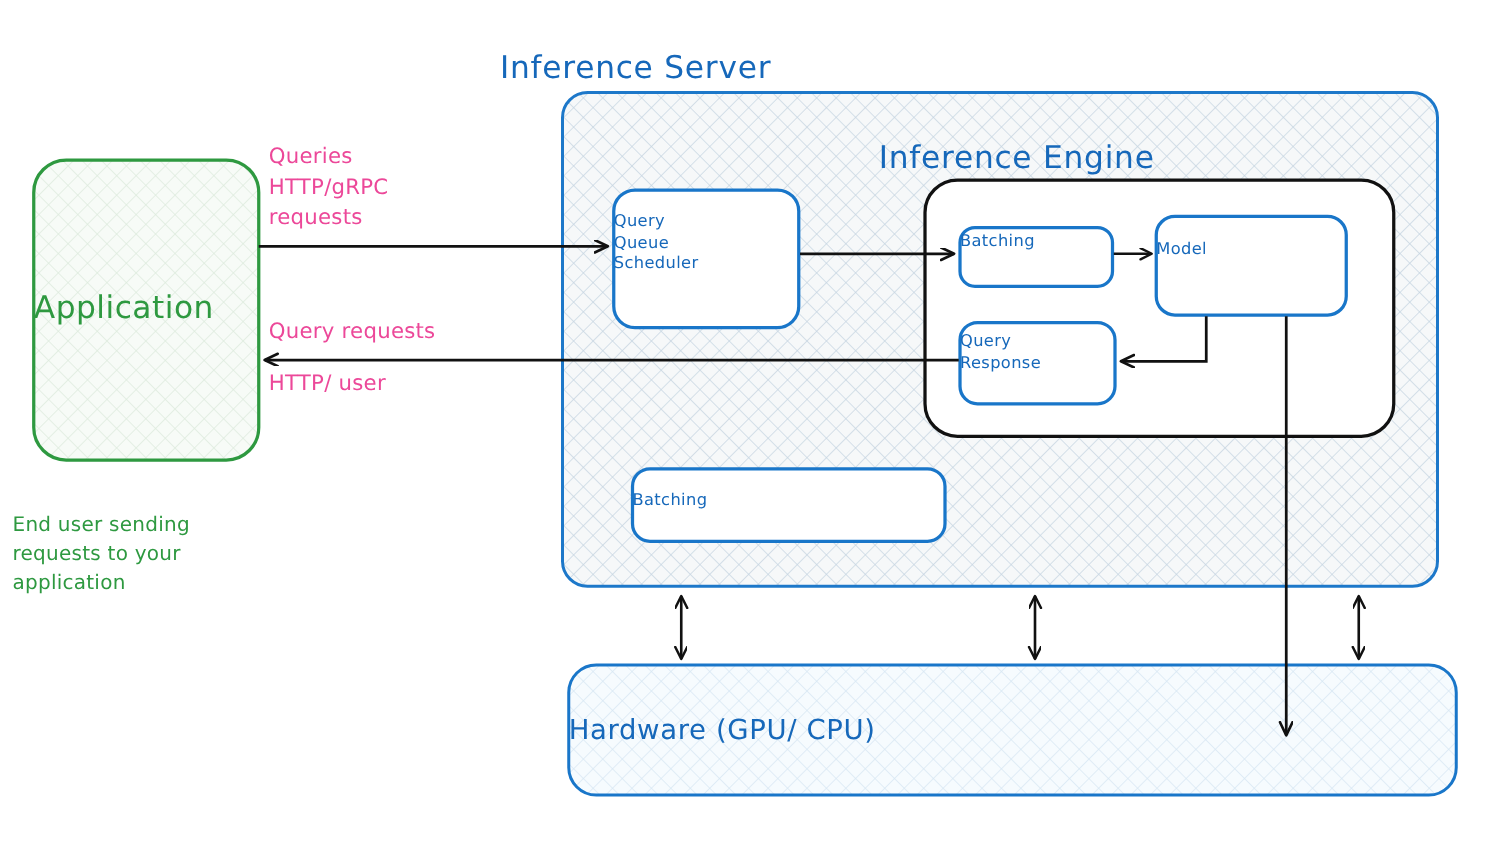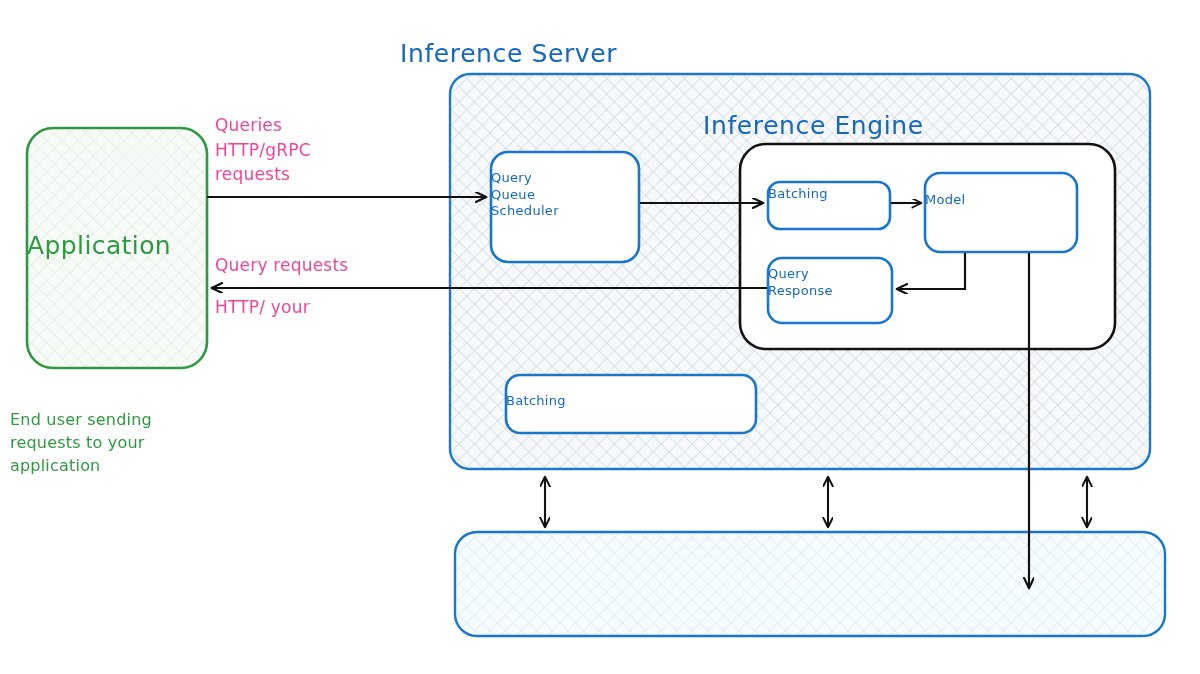--- a/index.html
+++ b/index.html
@@ -180,33 +180,34 @@
   <div class="lbl green-note" style="left:10px; top:408px; width:215px;">End user sending
 requests to your
 application</div>
 
   <div class="lbl edge-lbl" style="left:215px; top:113px; width:270px;">Queries
 HTTP/gRPC
 requests</div>
 
   <div class="lbl edge-lbl" style="left:215px; top:253px; width:270px;">Query requests</div>
 
-  <div class="lbl edge-lbl" style="left:215px; top:295px; width:270px;">HTTP/ your</div>
+  <div class="lbl edge-lbl" style="left:215px; top:295px; width:270px;">HTTP/ user</div>
 
   <div class="lbl title-blue" style="left:400px; top:38px; width:400px;">Inference Server</div>
 
   <div class="lbl title-blue" style="left:703px; top:110px; width:400px;">Inference Engine</div>
 
   <div class="lbl node-blue" style="left:491px; top:170px; width:148px;">Query
 Queue
 Scheduler</div>
 
   <div class="lbl node-blue" style="left:506px; top:393px; width:250px;">Batching</div>
 
   <div class="lbl node-blue" style="left:768px; top:186px; width:122px;">Batching</div>
 
   <div class="lbl node-blue" style="left:925px; top:192px; width:140px;">Model</div>
 
   <div class="lbl node-blue" style="left:768px; top:266px; width:124px;">Query
 Response</div>
 
+  <div class="lbl node-blue-lg" style="left:455px; top:571px; width:710px;">Hardware (GPU/ CPU)</div>
 
 </div>
 
 </body></html>

